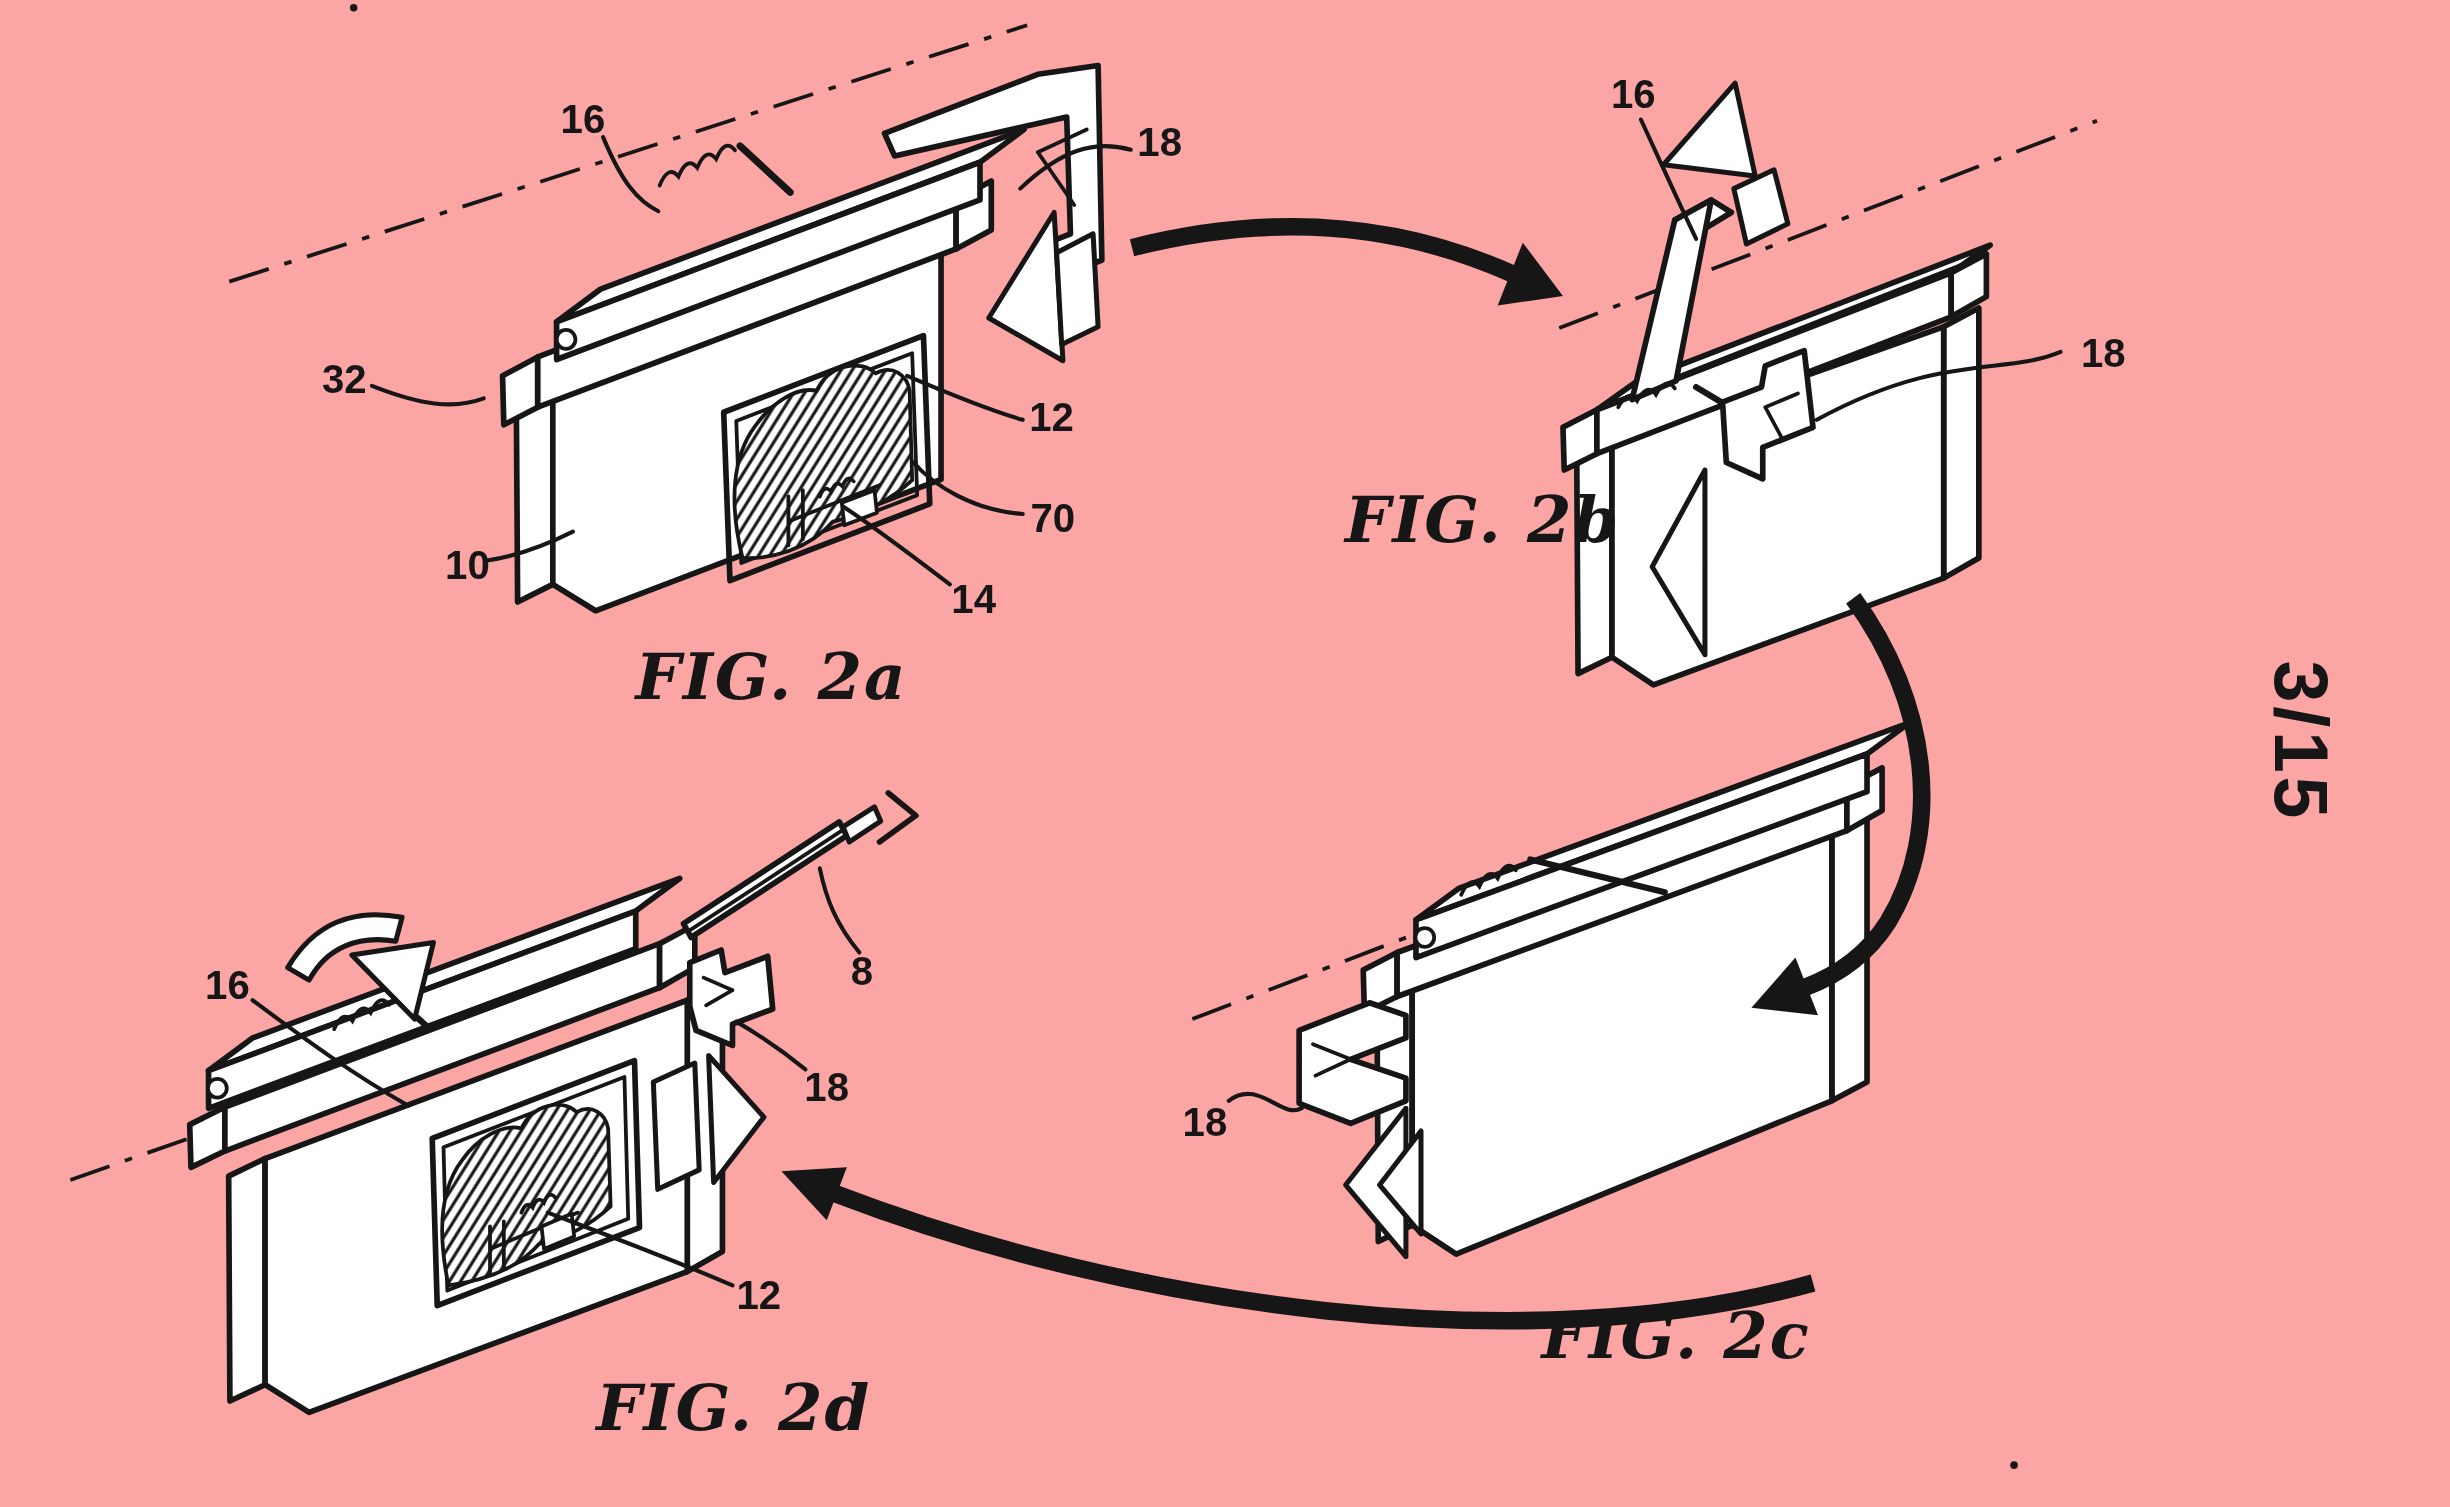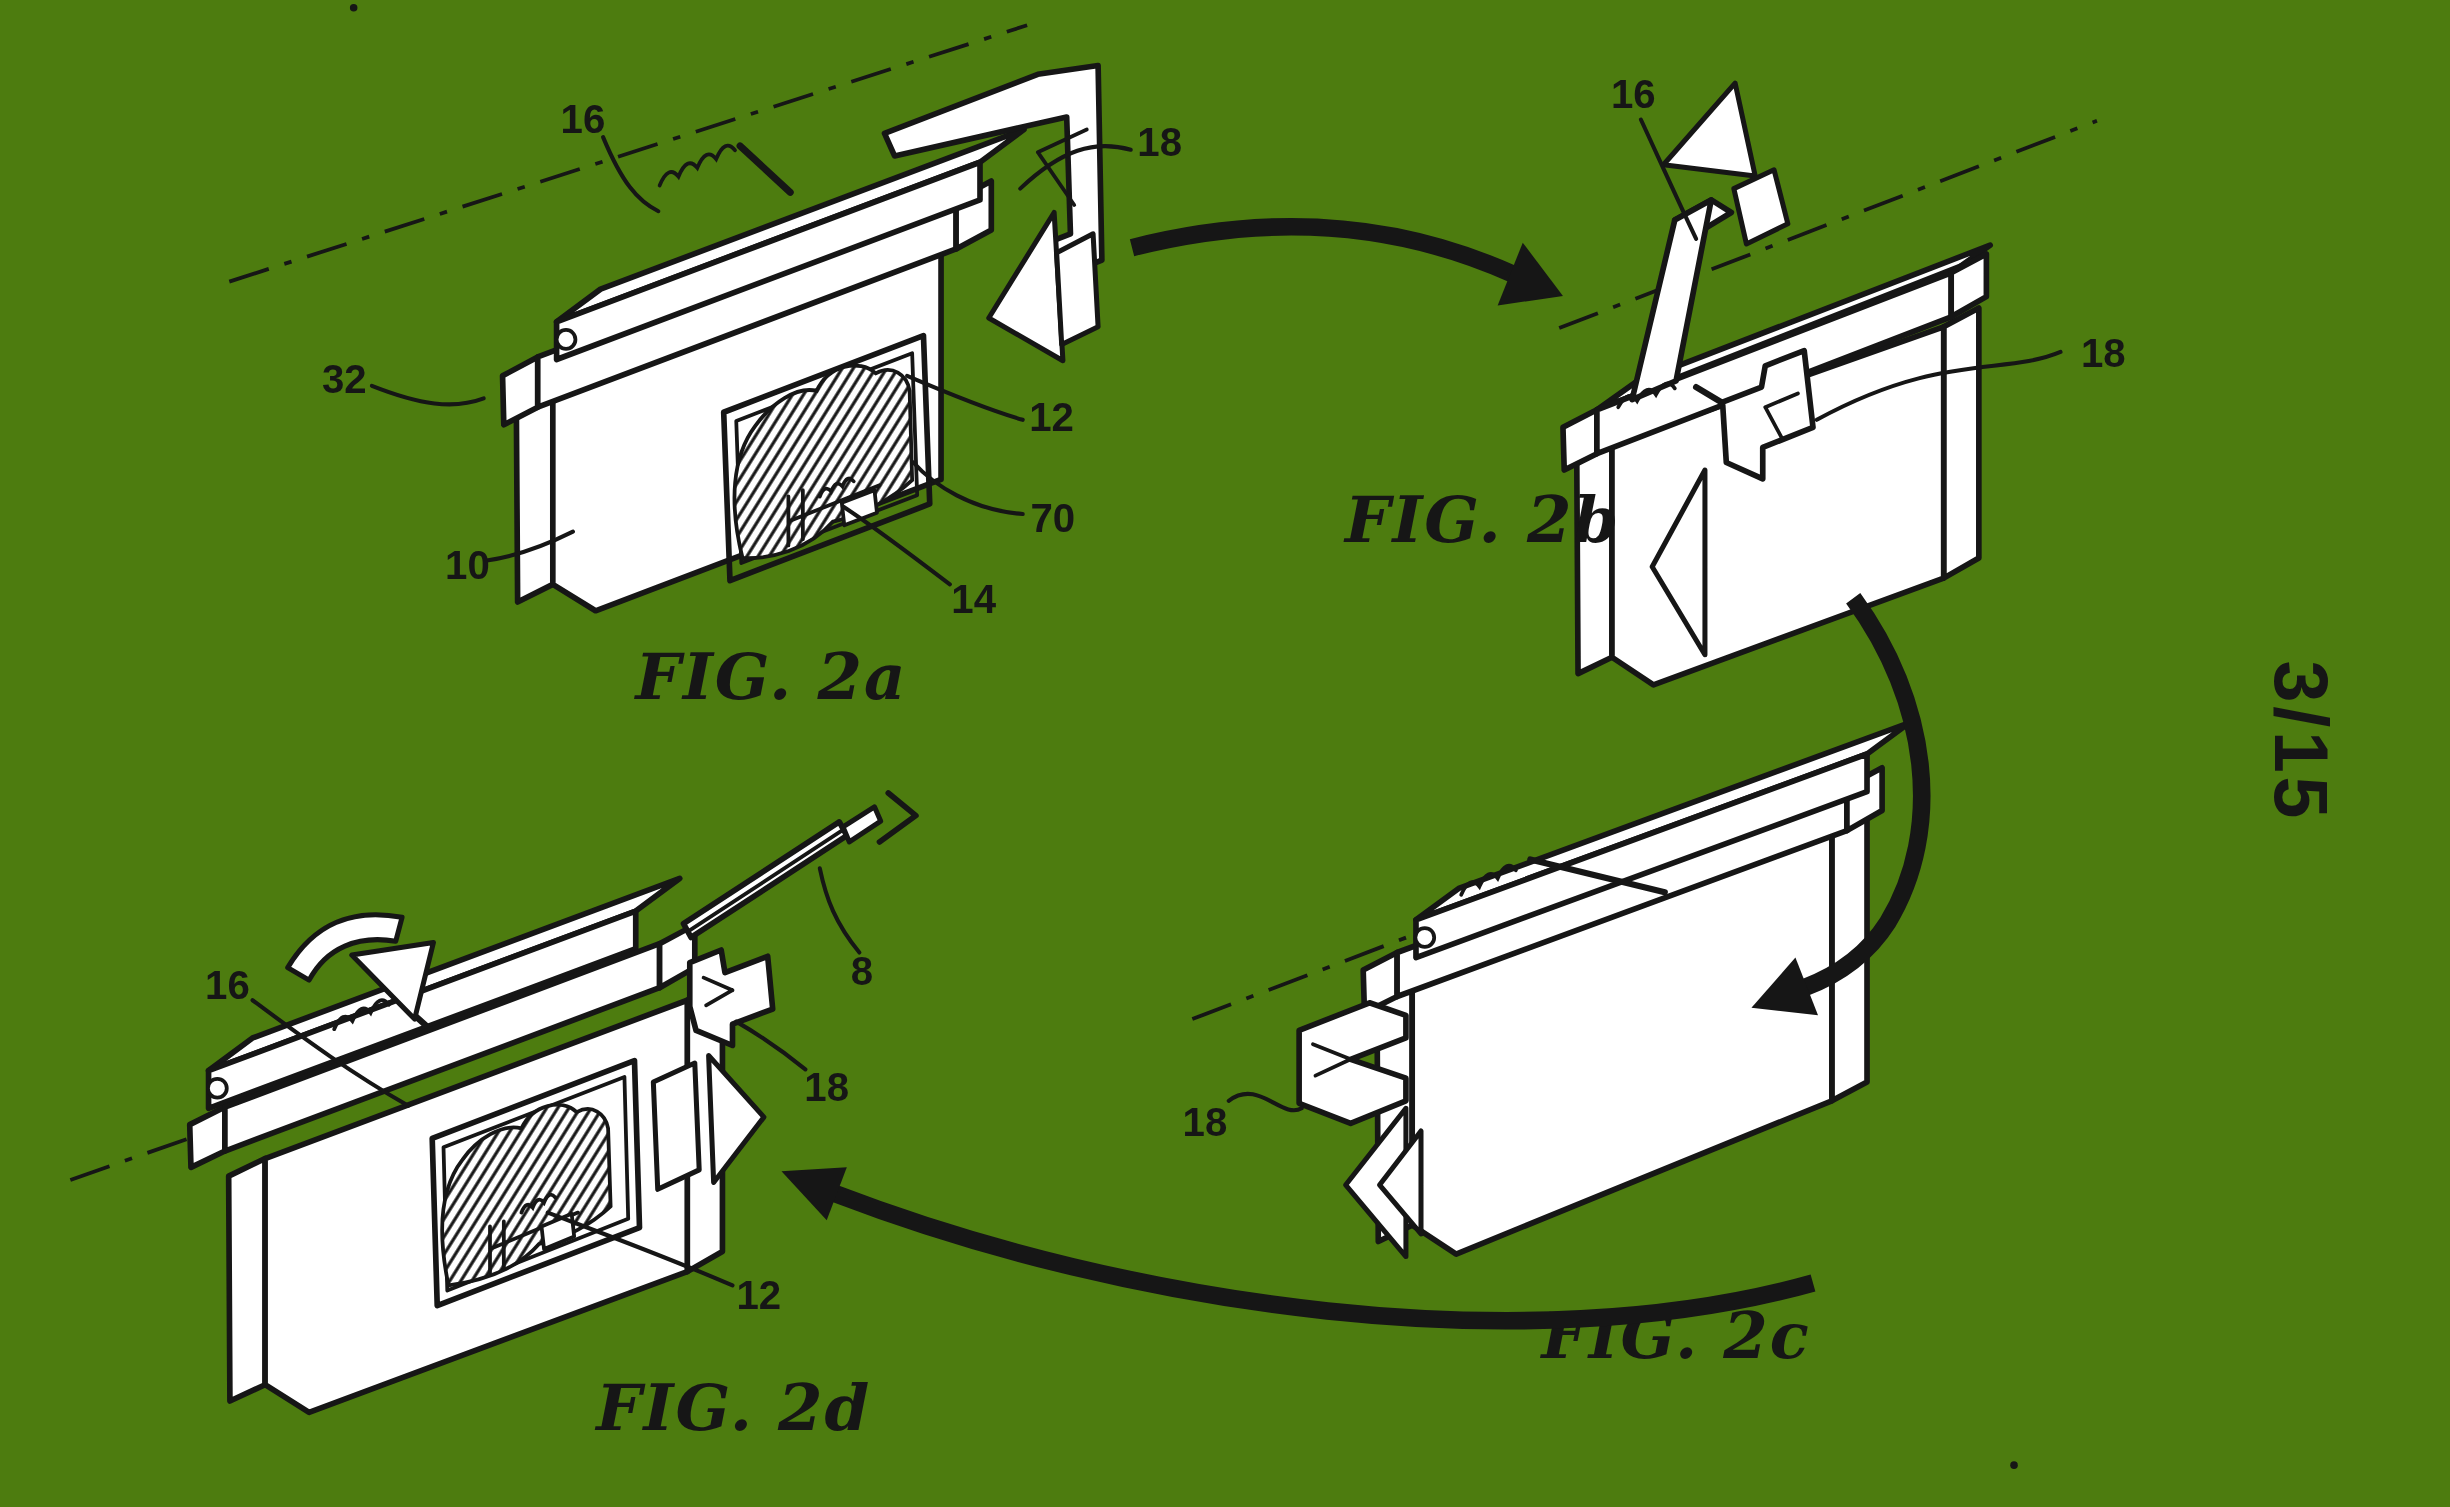--- a/index.html
+++ b/index.html
@@ -1,19 +1,19 @@
 <!DOCTYPE html>
 <html style="font-size:10px"><head>
 <meta charset="utf-8">
 <style>
   html,body{margin:0;padding:0;background:#e8e8e8;}
   .page{
     position:relative;
     width:2450px;height:1508px;
-    background:#4d7c0f;
+    background:#fca5a5;
     overflow:hidden;
     font-family:"Liberation Sans",sans-serif;
   }
   svg{position:absolute;left:0;top:0;}
   .ln{fill:#ffffff;stroke:#161616;stroke-width:9;stroke-linejoin:round;}
   .lnthin{fill:#ffffff;stroke:#161616;stroke-width:6;stroke-linejoin:round;}
   .open{fill:none;stroke:#161616;stroke-width:9;stroke-linejoin:round;stroke-linecap:round;}
   .det{fill:none;stroke:#161616;stroke-width:6;stroke-linecap:round;}
   .leader{fill:none;stroke:#161616;stroke-width:6.5;stroke-linecap:round;}
   .dashdot{fill:none;stroke:#161616;stroke-width:6;stroke-dasharray:66 26 12 26;stroke-linecap:butt;}

